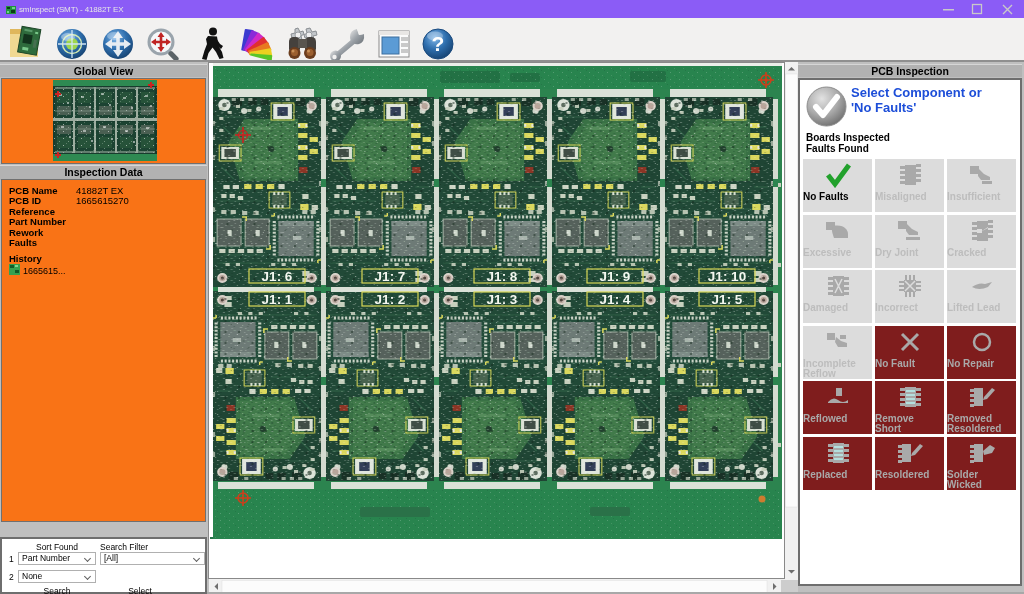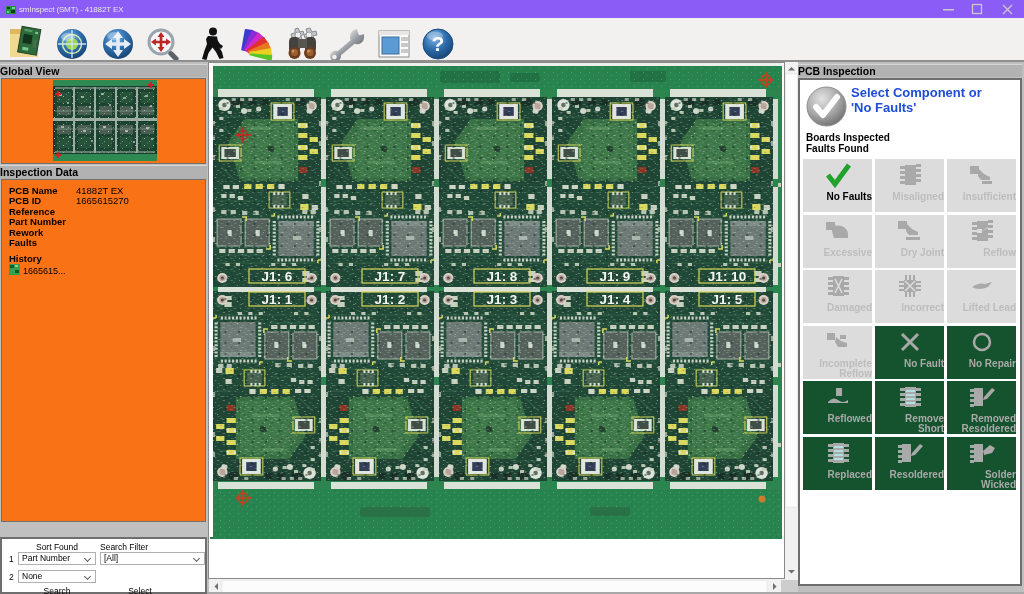--- a/index.html
+++ b/index.html
@@ -1,24 +1,24 @@
 <!DOCTYPE html>
 <html><head>
 <meta charset="utf-8">
 <style>
 *{margin:0;padding:0;box-sizing:border-box}
 html,body{width:1024px;height:594px;overflow:hidden}
 body{font-family:"Liberation Sans",sans-serif;background:#bfbfbf;position:relative}
 .abs{position:absolute}
-.hdr{position:absolute;background:#b2b2b2;font-weight:bold;font-size:10.5px;color:#000;text-align:left;line-height:13px;border-top:1px solid #d6d6d6}
+.hdr{position:absolute;background:#b2b2b2;font-weight:bold;font-size:10.5px;color:#000;text-align:center;line-height:13px;border-top:1px solid #d6d6d6}
 .whitebox{position:absolute;background:#f97316;border:1px solid #707070}
-.btn{position:absolute;width:69px;height:53px;background:#dcdcdc;text-align:right;font-weight:bold;font-size:10px;color:#bdbdbd}
+.btn{position:absolute;width:69px;height:53px;background:#dcdcdc;text-align:left;font-weight:bold;font-size:10px;color:#bdbdbd}
 .btn .lbl{position:absolute;left:0;right:0;top:33px;line-height:10px}
 .btn svg{position:absolute;left:50%;top:16px;transform:translate(-50%,-50%)}
-.cyan{background:#14532d;color:#a9a9a9}
+.cyan{background:#7f1d1d;color:#a9a9a9}
 .sel{height:13px;background:#fff;border:1px solid #b0b0b0;font-size:8.5px;line-height:11px;padding-left:3px;position:relative}
 .sel:after{content:"";position:absolute;right:5px;top:3px;width:4px;height:4px;border-right:1.2px solid #606060;border-bottom:1.2px solid #606060;transform:rotate(45deg)}
 </style>
 </head>
 <body>
 
 <div class="abs" style="left:0;top:0;width:1024px;height:18px;background:#8b5cf6">
   <svg class="abs" style="left:6px;top:6px" width="10" height="8" viewBox="0 0 10 8">
     <rect x="0" y="0" width="10" height="8" fill="#23923e"></rect>
     <rect x="1" y="1" width="3" height="2" fill="#0c3b18"></rect>
@@ -712,21 +712,21 @@
         <rect x="3" y="3" width="5" height="3"></rect>
         <rect x="3" y="8" width="5" height="3"></rect>
         <rect x="3" y="13" width="5" height="3"></rect>
         <rect x="3" y="18" width="5" height="3"></rect>
         <rect x="19" y="1" width="5" height="3"></rect>
         <rect x="19" y="6" width="5" height="3"></rect>
         <rect x="19" y="11" width="5" height="3"></rect>
         <rect x="19" y="16" width="5" height="3"></rect>
       </g>
     </svg>
-  <div class="lbl">Reflow</div>
+  <div class="lbl">Cracked</div>
 </div>
 
 <div class="btn" style="left:803px;top:270px">
   <svg width="26" height="24" viewBox="0 0 26 24">
       <g fill="#a9a9a9">
         <rect x="8" y="2" width="11" height="20"></rect>
         <rect x="3" y="3" width="5" height="3"></rect>
         <rect x="3" y="8" width="5" height="3"></rect>
         <rect x="3" y="13" width="5" height="3"></rect>
         <rect x="3" y="18" width="5" height="3"></rect>

